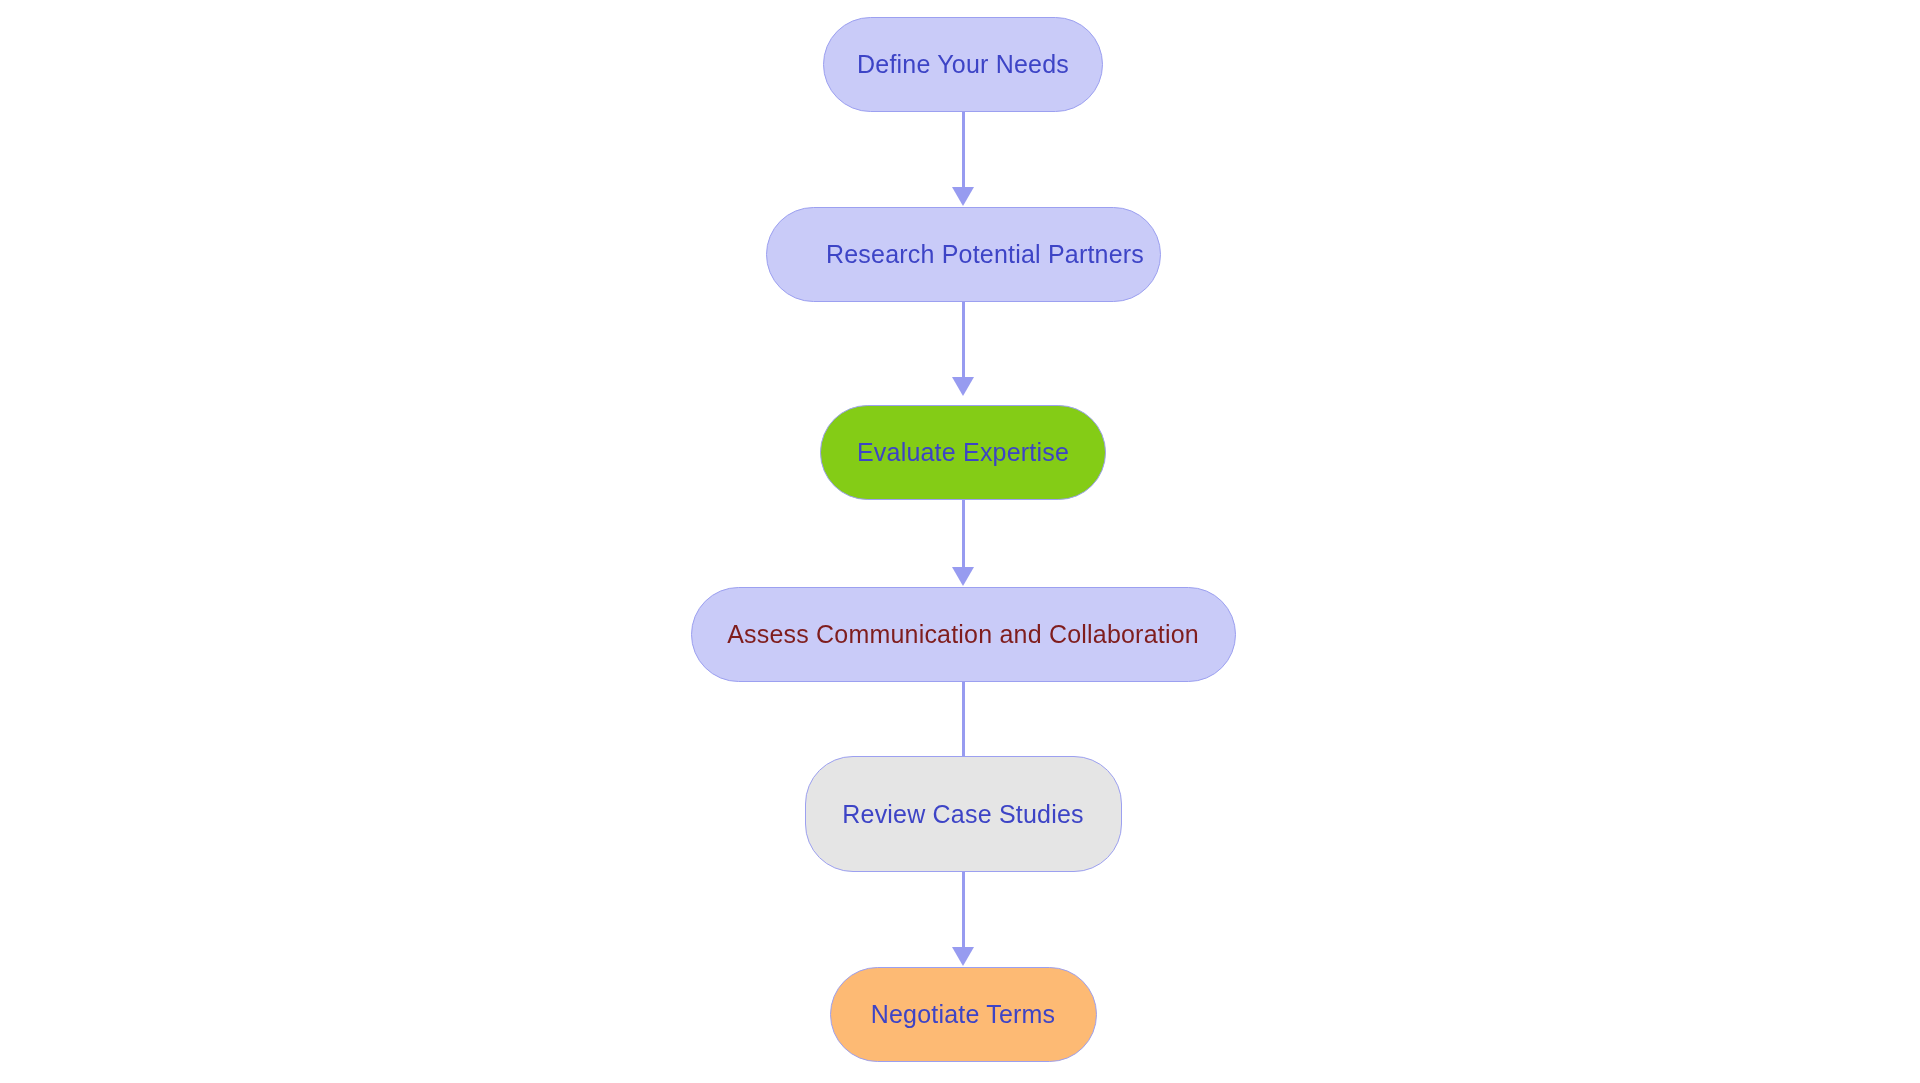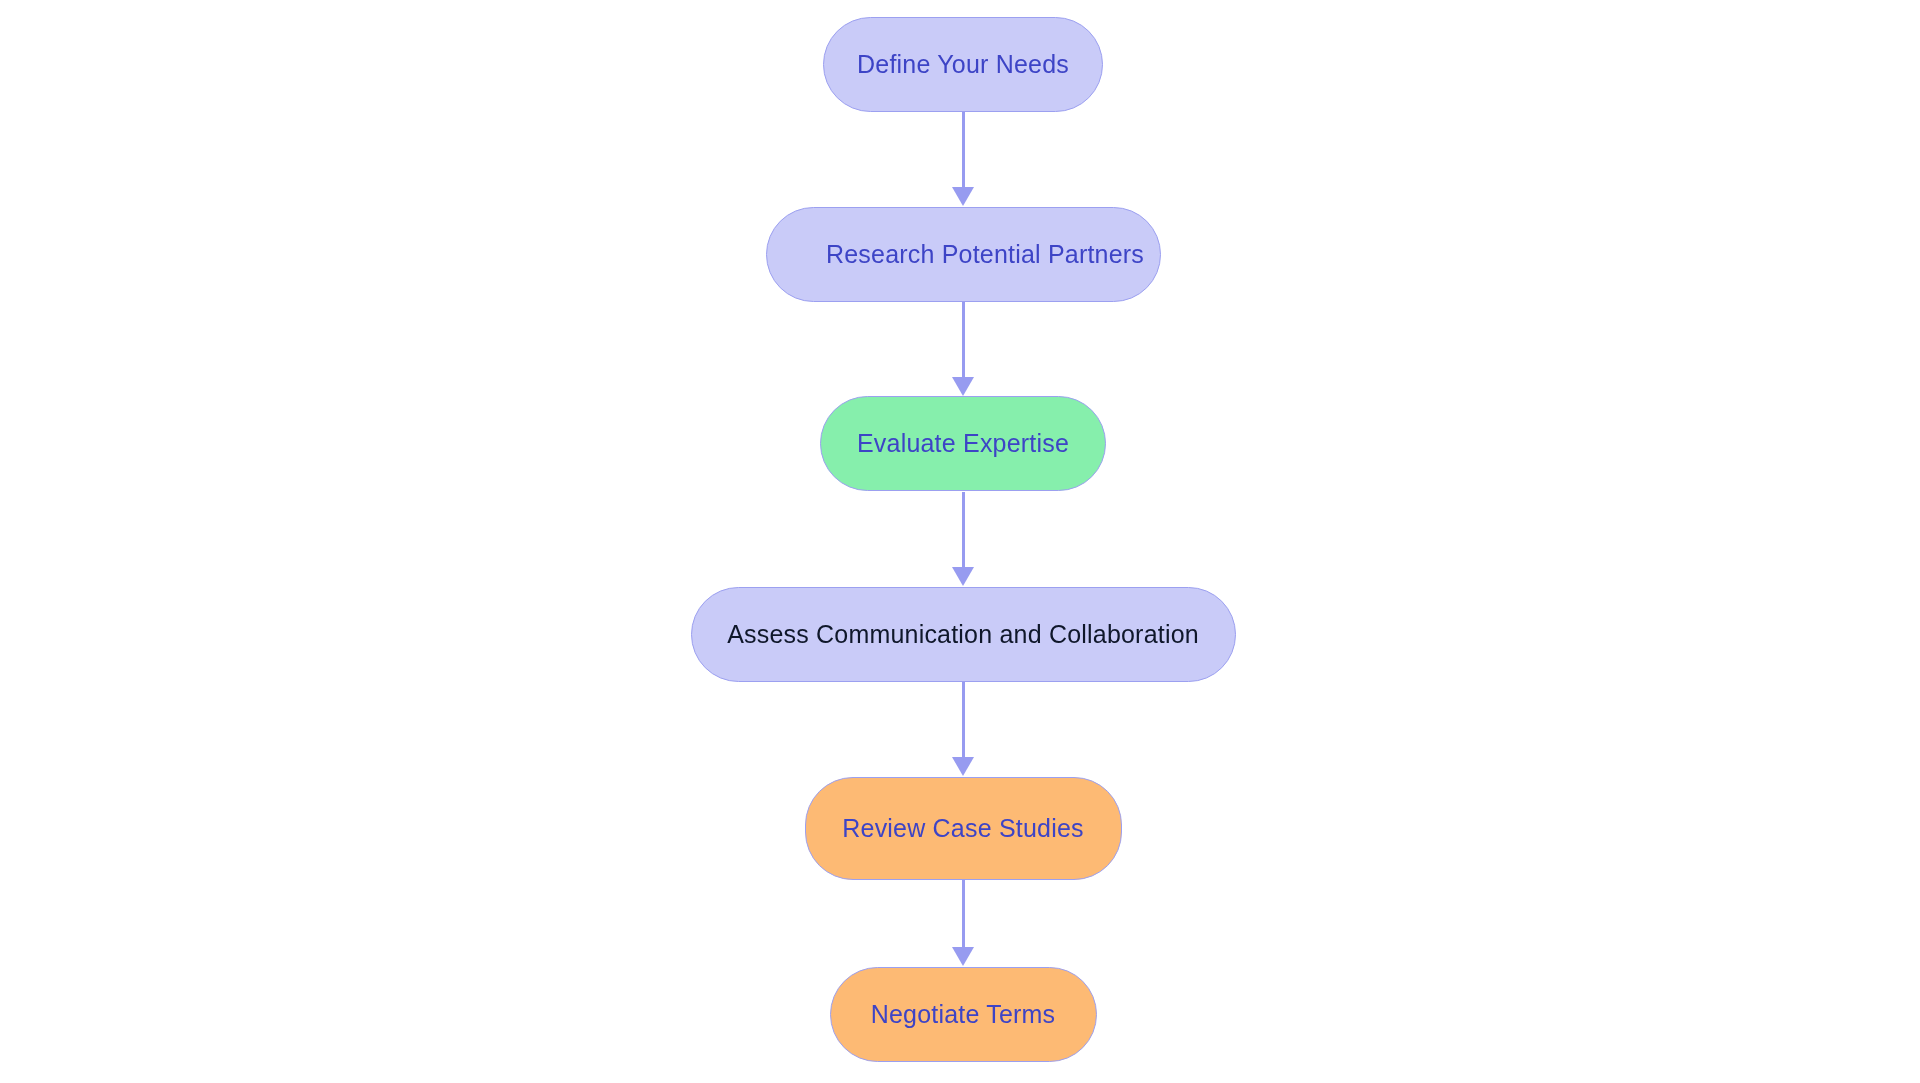--- a/index.html
+++ b/index.html
@@ -57,25 +57,25 @@
     <div class="connector-line" style="left: 961.5px; top: 682px; height: 79px; background: rgb(151, 155, 240);"></div>
     <div class="connector-arrowhead" style="left: 952px; top: 757px; border-top: 19px solid rgb(151, 155, 240);"></div>
     <div class="connector-line" style="left: 961.5px; top: 872px; height: 79px; background: rgb(151, 155, 240);"></div>
     <div class="connector-arrowhead" style="left: 952px; top: 947px; border-top: 19px solid rgb(151, 155, 240);"></div>
     <div class="node" style="left: 823px; top: 17px; width: 280px; height: 95px; background: rgb(201, 203, 248); border-color: rgb(156, 160, 240); border-radius: 48px;">
       <span class="node-label" style="color: rgb(61, 68, 198);">Define Your Needs</span>
     </div>
     <div class="node" style="left: 765.5px; top: 207px; width: 395px; height: 95px; background: rgb(201, 203, 248); border-color: rgb(156, 160, 240); border-radius: 48px;">
       <span class="node-label" style="color: rgb(61, 68, 198); margin-left: 44px;">Research Potential Partners</span>
     </div>
-    <div class="node" style="left: 820px; top: 396px; width: 286px; height: 95px; background: #86efac; border-color: rgb(156, 160, 240); border-radius: 48px;">
+    <div class="node" style="left: 820px; top: 405px; width: 286px; height: 95px; background: #84cc16; border-color: rgb(156, 160, 240); border-radius: 48px;">
       <span class="node-label" style="color: rgb(61, 68, 198);">Evaluate Expertise</span>
     </div>
     <div class="node" style="left: 690.5px; top: 587px; width: 545px; height: 95px; background: rgb(201, 203, 248); border-color: rgb(156, 160, 240); border-radius: 48px;">
-      <span class="node-label" style="color: #0f172a;">Assess Communication and Collaboration</span>
+      <span class="node-label" style="color: #7f1d1d;">Assess Communication and Collaboration</span>
     </div>
-    <div class="node" style="left: 804.5px; top: 777px; width: 317px; height: 103px; background: #fdba74; border-color: rgb(156, 160, 240); border-radius: 48px;">
+    <div class="node" style="left: 804.5px; top: 756px; width: 317px; height: 116px; background: #e5e5e5; border-color: rgb(156, 160, 240); border-radius: 48px;">
       <span class="node-label" style="color: rgb(61, 68, 198);">Review Case Studies</span>
     </div>
     <div class="node" style="left: 829.5px; top: 967px; width: 267px; height: 95px; background: #fdba74; border-color: rgb(156, 160, 240); border-radius: 48px;">
       <span class="node-label" style="color: rgb(61, 68, 198);">Negotiate Terms</span>
     </div>
   </div>
 
 </body></html>

